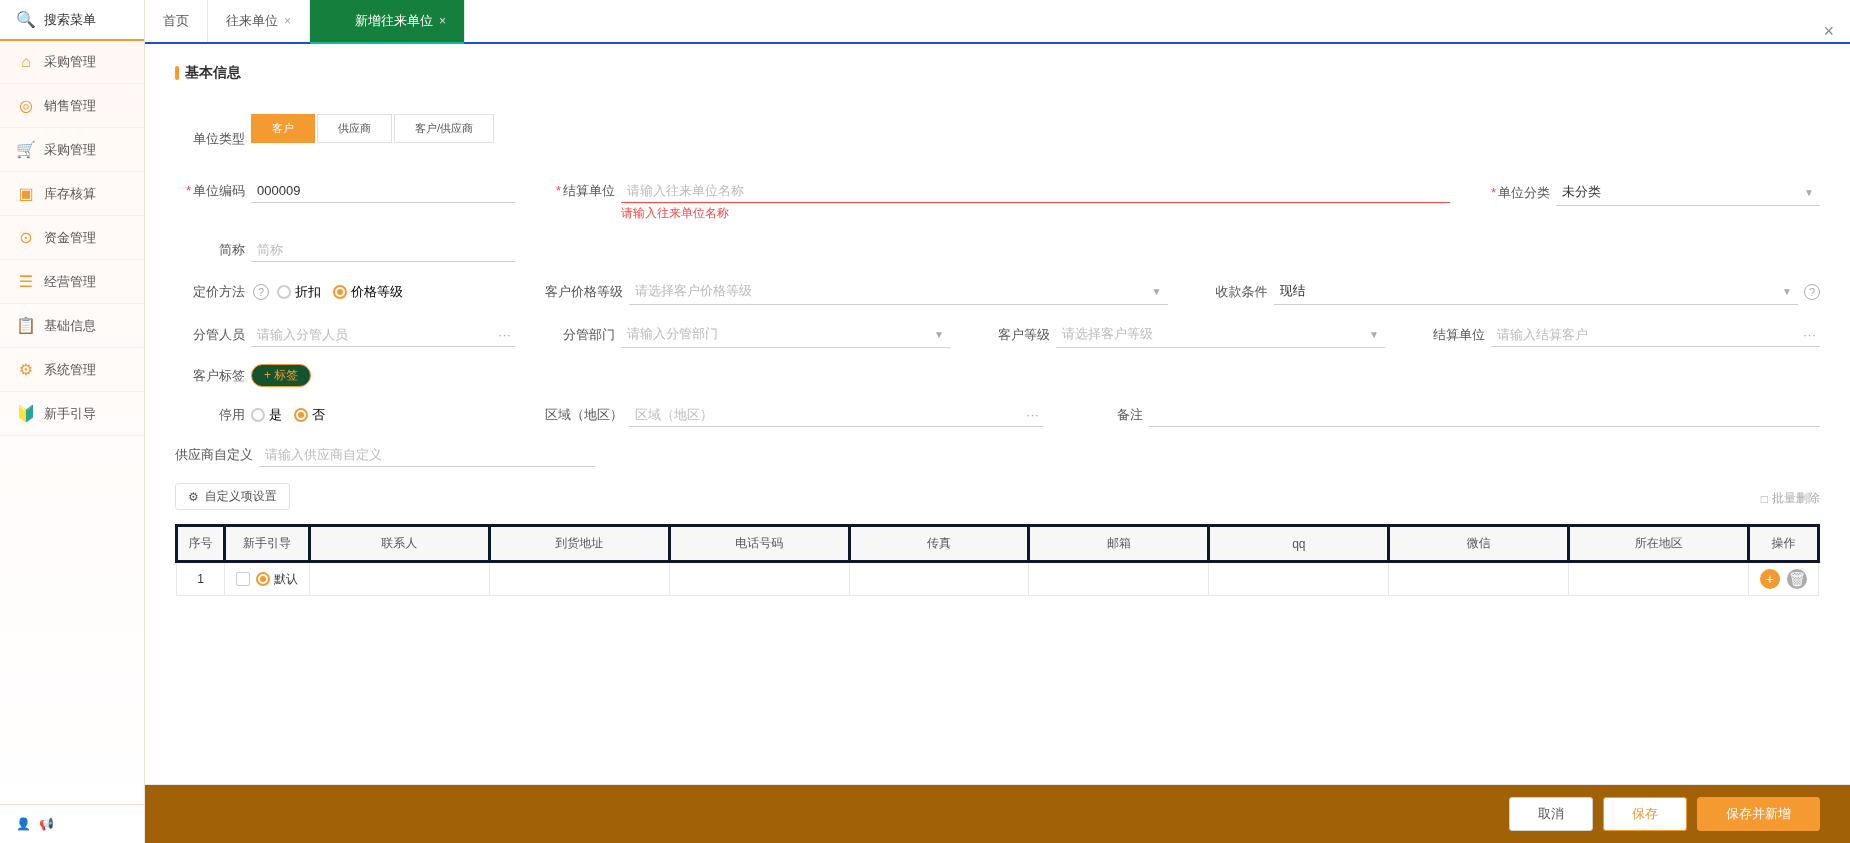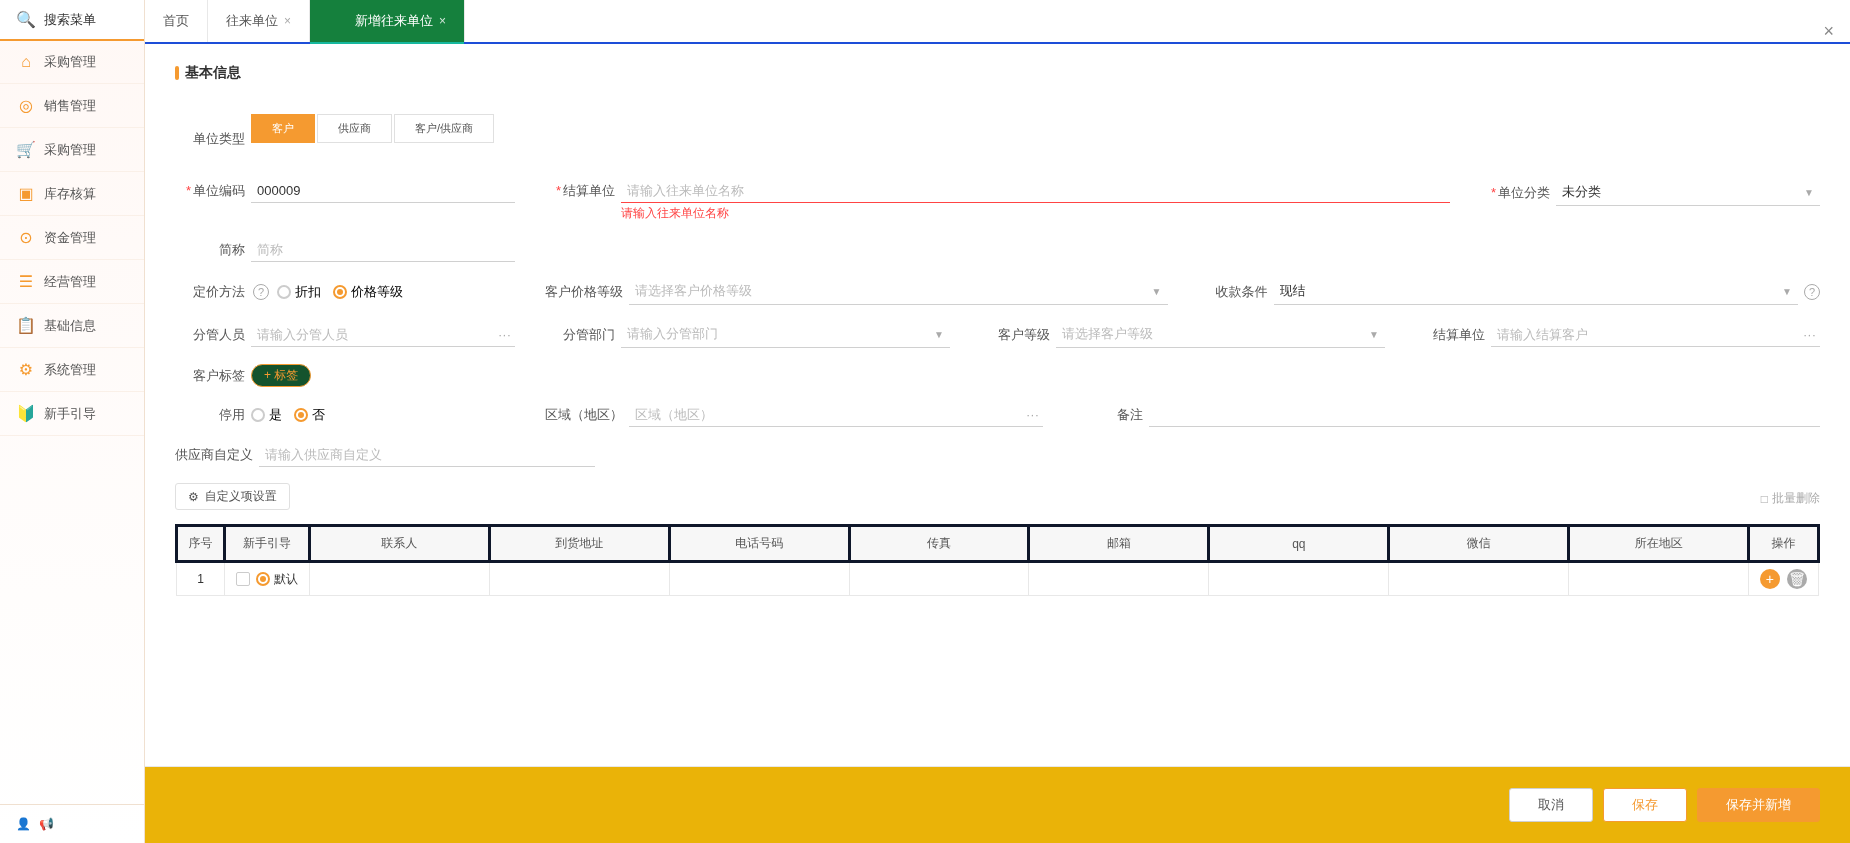--- a/index.html
+++ b/index.html
@@ -355,22 +355,22 @@
       justify-content: center;
       line-height: 1;
     }
 
     
     .footer {
       display: flex;
       justify-content: flex-end;
       align-items: center;
       gap: 10px;
-      padding: 21px 30px;
-      background: #eab308;
+      padding: 12px 30px;
+      background: #a16207;
       border-top: 1px solid #e8e8e8;
       flex-shrink: 0;
     }
     .footer-btn {
       padding: 7px 28px;
       font-size: 13px;
       border-radius: 3px;
       cursor: pointer;
     }
     .footer-btn.cancel {

